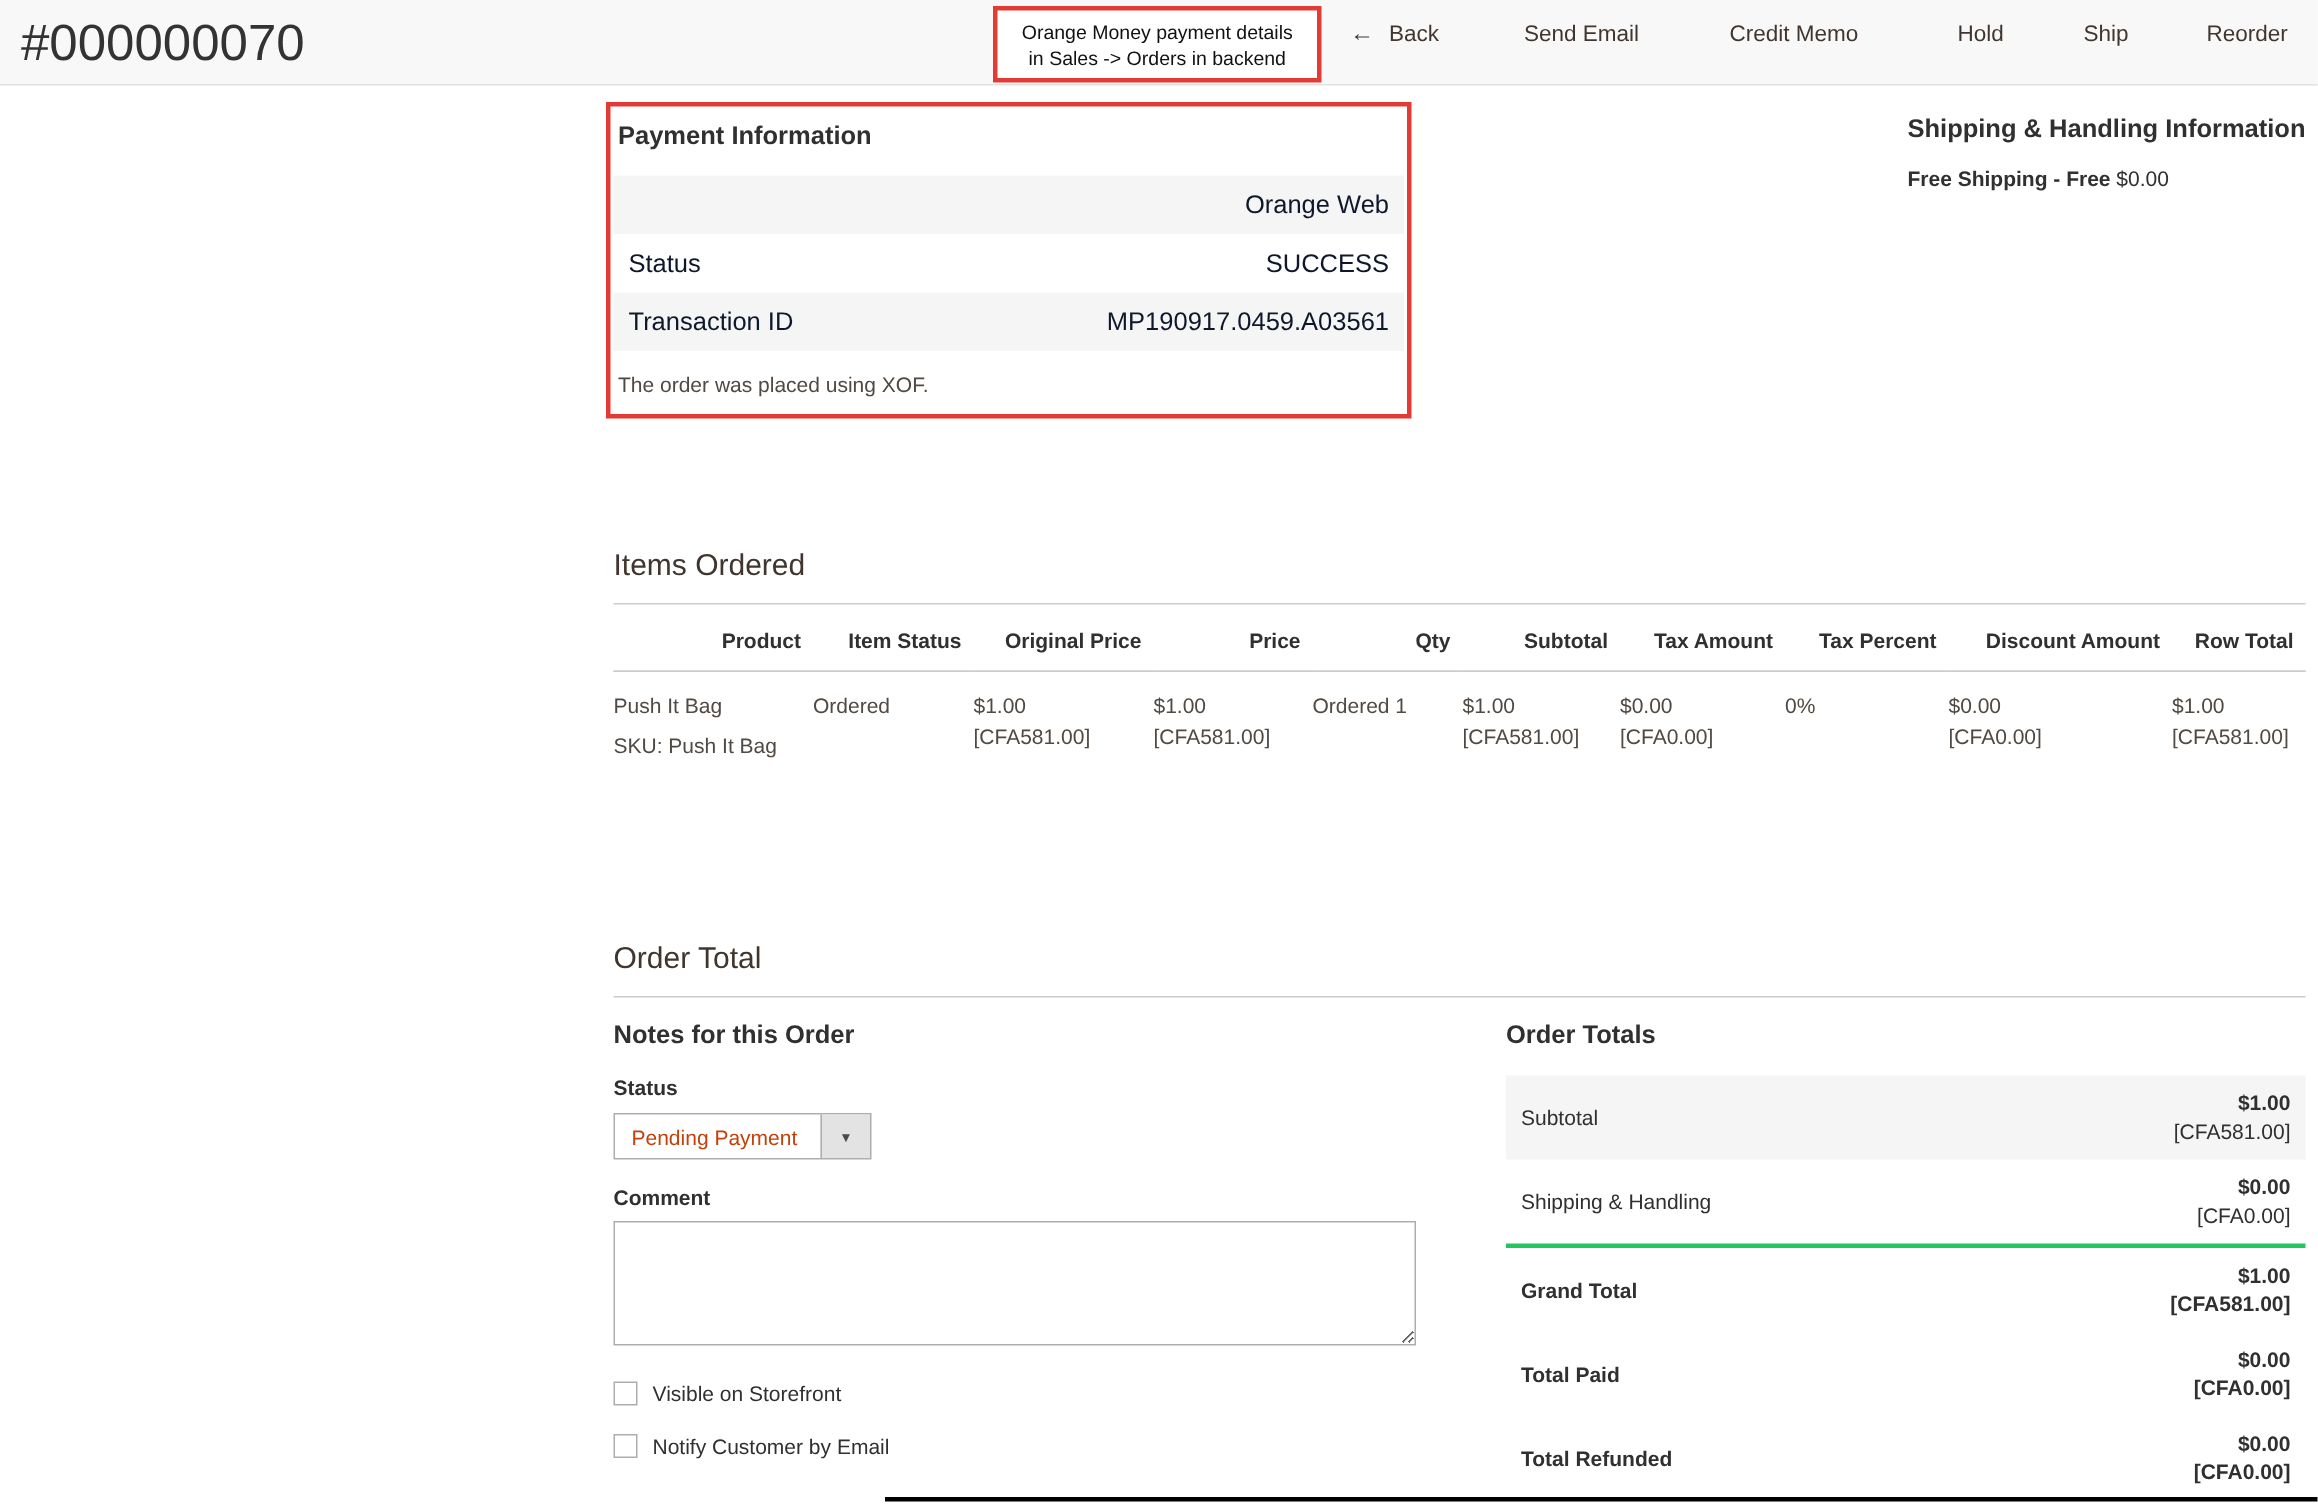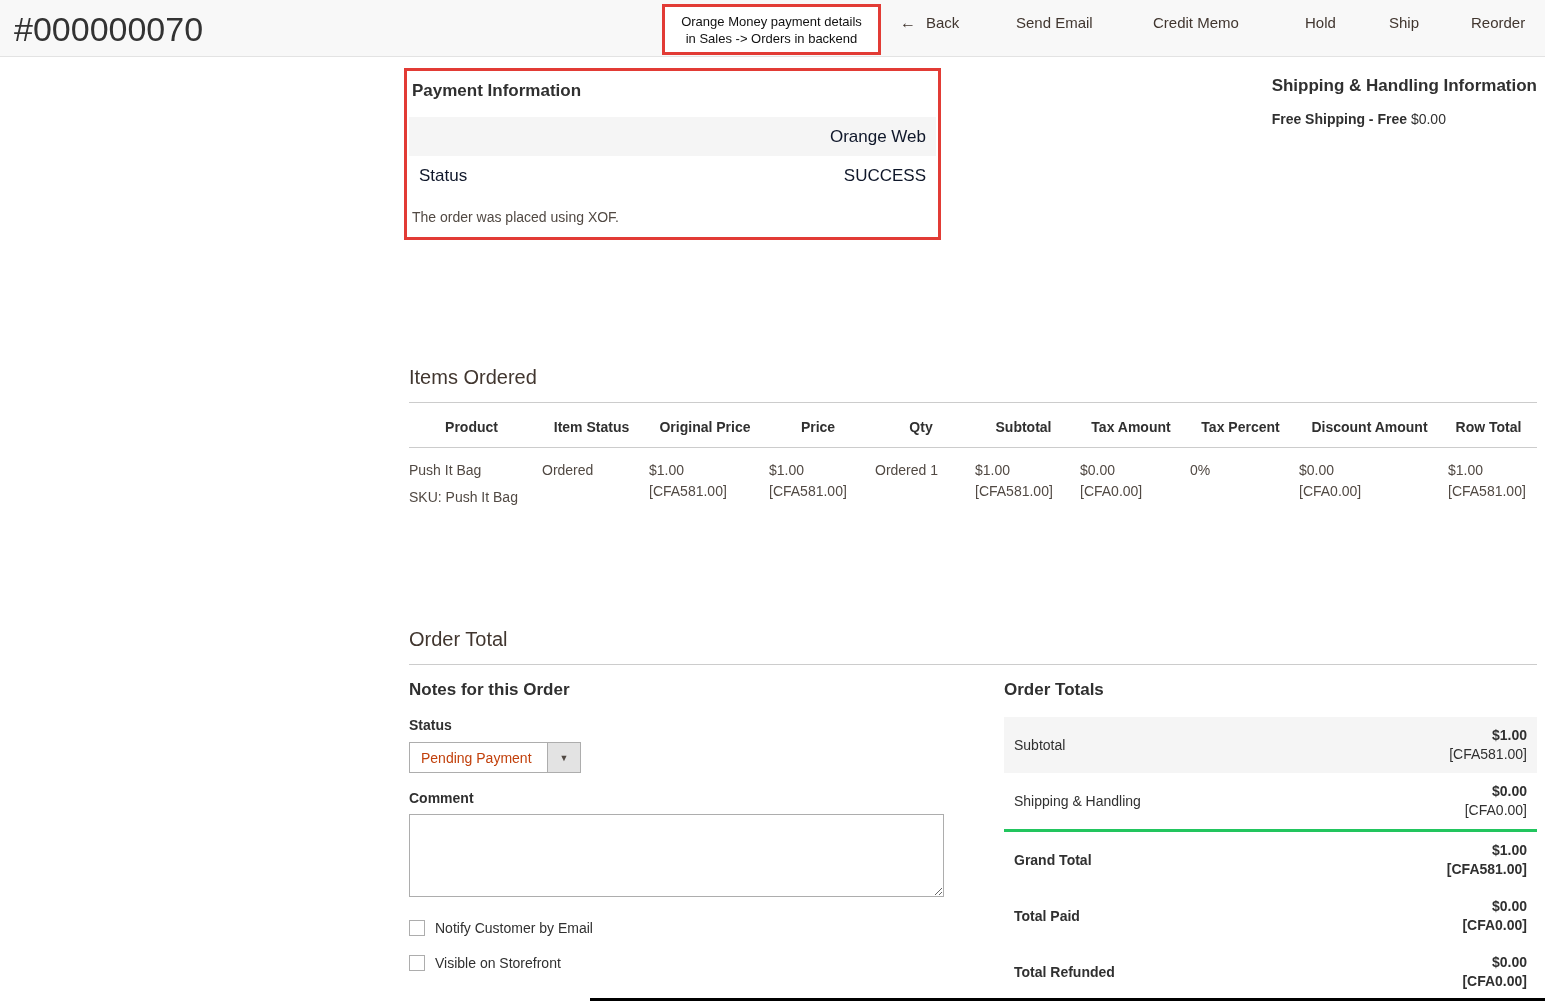--- a/index.html
+++ b/index.html
@@ -36,21 +36,21 @@
     padding:0 10px; font-size:17px; color:#0f172a; }
   .pay-row.gray { background:#f5f5f5; }
   .pay-note { margin-top:14px; padding:0 3px; font-size:14px; color:#514943; }
   .ship-col { margin-left:7px; padding-top:8px; }
   .ship-line { margin-top:15px; font-size:14px; color:#303030; }
   .ship-line .method { font-weight:700; }
 
   
   #section-items { top:366px; }
   .items-table { width:100%; border-collapse:collapse; margin-top:0; table-layout:fixed; }
-  .items-table th { text-align:center; font-size:14px; font-weight:700; color:#303030;
+  .items-table th { text-align:right; font-size:14px; font-weight:700; color:#303030;
     padding:16px 8px 12px 0; border-bottom:1px solid #ccc; }
   .items-table td { vertical-align:top; font-size:14px; color:#514943; padding:12px 8px 14px 0; line-height:21px; }
   .cell-line2 { margin-top:6px; }
 
   
   #section-ordertotal { top:628px; }
   .ot-cols { display:flex; justify-content:space-between; margin-top:15px; }
   .notes-col { width:535px; }
   .totals-col { width:533px; }
   .field-label { display:block; font-size:14px; font-weight:700; color:#303030; margin-top:17px; }
@@ -104,20 +104,24 @@
     <div class="payment-box">
       <div class="sub-title">Payment Information</div>
       <div class="pay-rows">
         <div class="pay-row gray">
           <span></span>
           <span>Orange Web</span>
         </div>
         <div class="pay-row">
           <span>Status</span>
           <span>SUCCESS</span>
+        </div>
+        <div class="pay-row gray">
+          <span>Transaction ID</span>
+          <span>MP190917.0459.A03561</span>
         </div>
       </div>
       <div class="pay-note">The order was placed using XOF.</div>
     </div>
 
     <div class="ship-col">
       <div class="sub-title">Shipping &amp; Handling Information</div>
       <div class="ship-line">
         <span class="method">Free Shipping - Free</span>
         <span>$0.00</span>
@@ -203,26 +207,26 @@
       <label class="field-label">Status</label>
       <div class="select-ctl">
         <span class="sel-text">Pending Payment</span>
         <span class="sel-arrow">▼</span>
       </div>
 
       <label class="field-label">Comment</label>
       <textarea class="comment-area" value="" style=""></textarea>
 
       <div class="check-row">
+        <input type="checkbox" id="cb-visible" style="">
+        <label for="cb-visible">Visible on Storefront</label>
+      </div>
+      <div class="check-row">
         <input type="checkbox" id="cb-notify" style="">
         <label for="cb-notify">Notify Customer by Email</label>
-      </div>
-      <div class="check-row">
-        <input type="checkbox" id="cb-visible" style="">
-        <label for="cb-visible">Visible on Storefront</label>
       </div>
     </div>
 
     <div class="totals-col">
       <div class="sub-title">Order Totals</div>
       <div class="totals-rows">
 
         <div class="total-row gray">
           <span class="t-label">Subtotal</span>
           <span class="total-vals">

